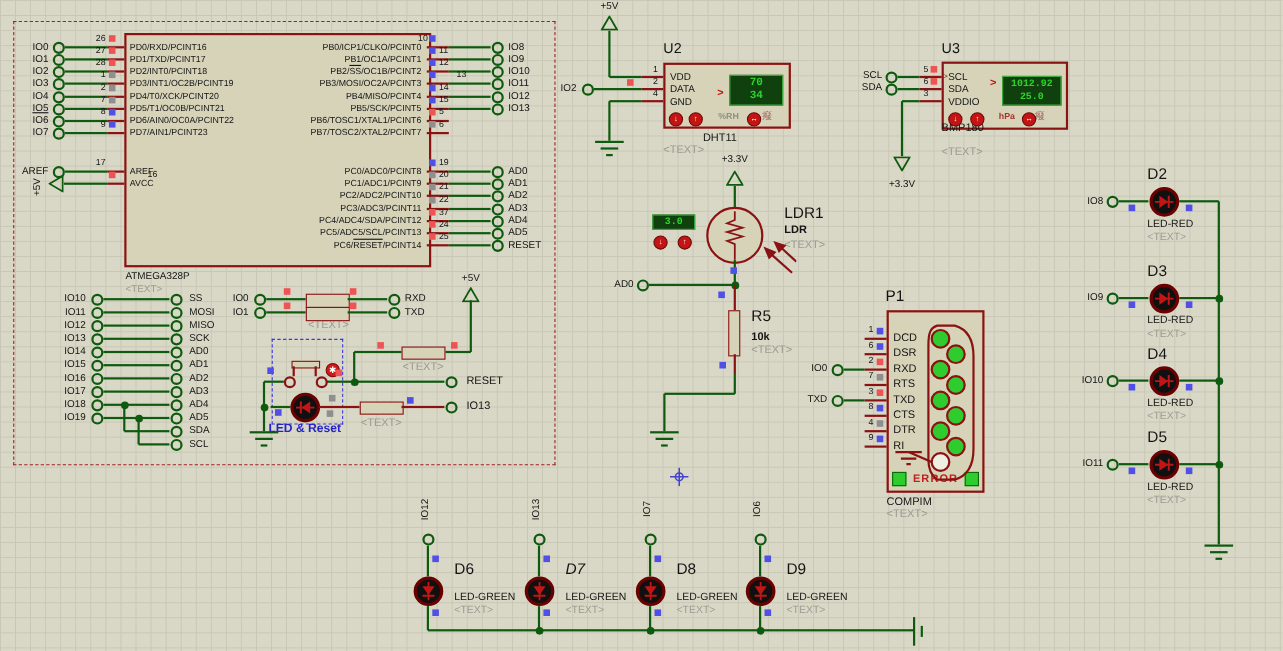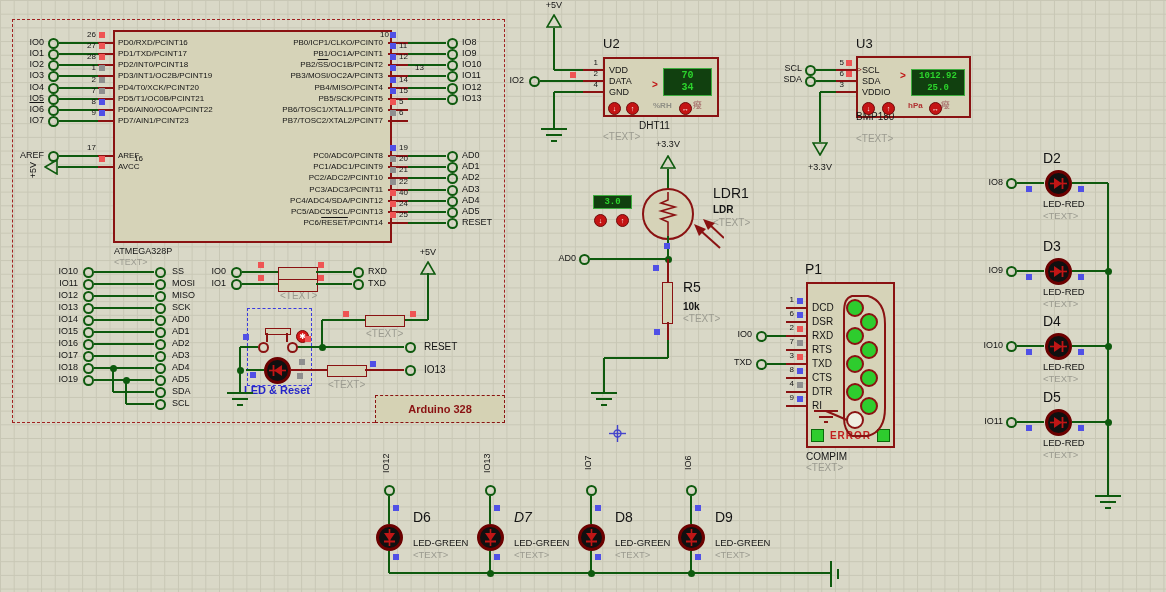--- a/index.html
+++ b/index.html
@@ -32,23 +32,20 @@
   .ardbox{background:#d5d2b4;border:1.6px dashed #8a1212;display:flex;align-items:center;justify-content:center;}
   .selbox{border:1px dashed #3a3ae0;}
   .vlab{transform:rotate(-90deg);transform-origin:center center;}
 </style>
 </head>
 <body>
 
 <div id="stage">
 
   <div class="ab" style="left:12px;top:19px;width:491px;height:402px;border:1px dashed #a12020;"></div>
-  <div class="ab ardbox" style="left:375px;top:395px;width:128px;height:26px;">
-    <span class="t11 dred" style="font-weight:bold">Arduino 328</span>
-  </div>
 
   <div class="ab body-fill" style="left:113px;top:30px;width:275px;height:209px;"></div>
   <div class="ab t9" style="left:114px;top:247px;">ATMEGA328P</div>
   <div class="ab t9 gray" style="left:114px;top:258px;">&lt;TEXT&gt;</div>
   <div class="ab t9 vlab" style="left:14px;top:165px;width:40px;height:10px;text-align:center;">+5V</div>
 
   <div class="ab selbox" style="left:247px;top:308px;width:63px;height:76px;"></div>
   <div class="ab t11 blu" style="left:244px;top:385px;font-weight:bold;">LED &amp; Reset</div>
   <div class="ab t9 tc" style="left:410px;top:248px;width:36px;">+5V</div>
   <div class="ab t10 gray" style="left:366px;top:329px;">&lt;TEXT&gt;</div>
@@ -246,21 +243,21 @@
     <div class="ab " style="left: 408px; top: 189px; width: 38px; height: 2px; background: rgb(14, 90, 14);"></div>
     <div class="ab term" style="left: 446.5px; top: 184.5px;"></div>
     <div class="ab stsq" style="left: 390px; top: 179px; background: rgb(143, 143, 143);"></div>
     <div class="ab t8" style="left: 399px; top: 178px;">22</div>
     <div class="ab t9" style="left: 462px; top: 185px;">AD3</div>
     <div class="ab t8 tr" style="left: 258px; top: 186px; width: 125px;">PC3/ADC3/PCINT11</div>
     <div class="ab " style="left: 388px; top: 200px; width: 20px; height: 2px; background: rgb(138, 18, 18);"></div>
     <div class="ab " style="left: 408px; top: 200px; width: 38px; height: 2px; background: rgb(14, 90, 14);"></div>
     <div class="ab term" style="left: 446.5px; top: 195.5px;"></div>
     <div class="ab stsq" style="left: 390px; top: 190px; background: rgb(239, 84, 84);"></div>
-    <div class="ab t8" style="left: 399px; top: 189px;">40</div>
+    <div class="ab t8" style="left: 399px; top: 189px;">37</div>
     <div class="ab t9" style="left: 462px; top: 196px;">AD4</div>
     <div class="ab t8 tr" style="left: 258px; top: 197px; width: 125px;">PC4/ADC4/SDA/PCINT12</div>
     <div class="ab " style="left: 388px; top: 211px; width: 20px; height: 2px; background: rgb(138, 18, 18);"></div>
     <div class="ab " style="left: 408px; top: 211px; width: 38px; height: 2px; background: rgb(14, 90, 14);"></div>
     <div class="ab term" style="left: 446.5px; top: 206.5px;"></div>
     <div class="ab stsq" style="left: 390px; top: 201px; background: rgb(239, 84, 84);"></div>
     <div class="ab t8" style="left: 399px; top: 200px;">24</div>
     <div class="ab t9" style="left: 462px; top: 207px;">AD5</div>
     <div class="ab t8 tr" style="left: 258px; top: 208px; width: 125px;">PC5/ADC5/SCL/PCINT13</div>
     <div class="ab " style="left: 388px; top: 222px; width: 20px; height: 2px; background: rgb(138, 18, 18);"></div>

